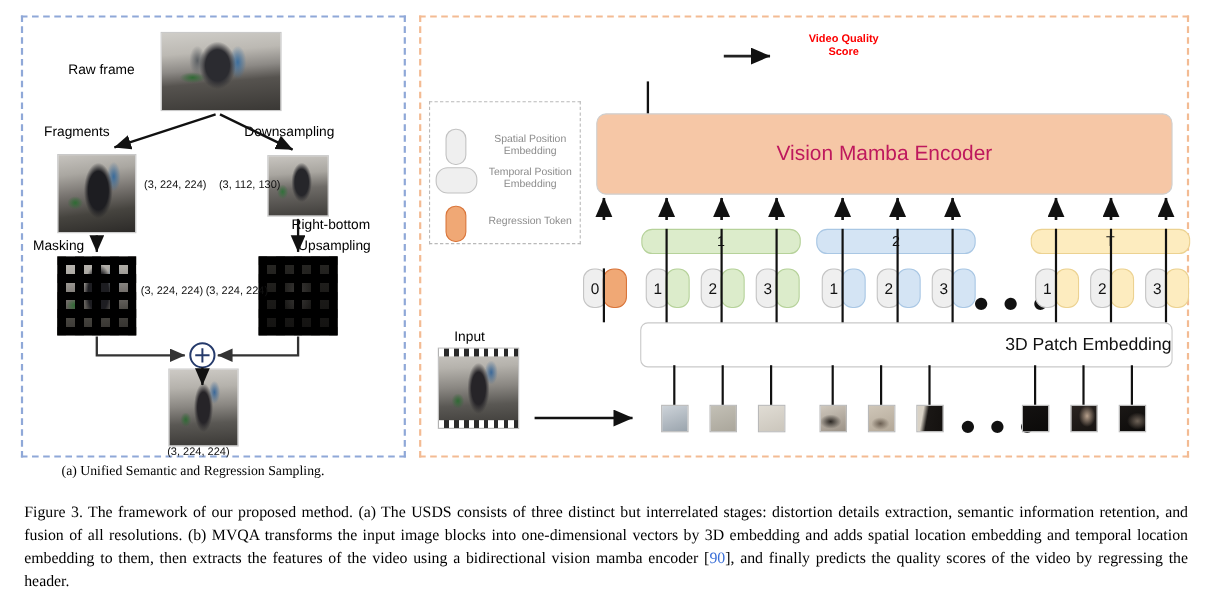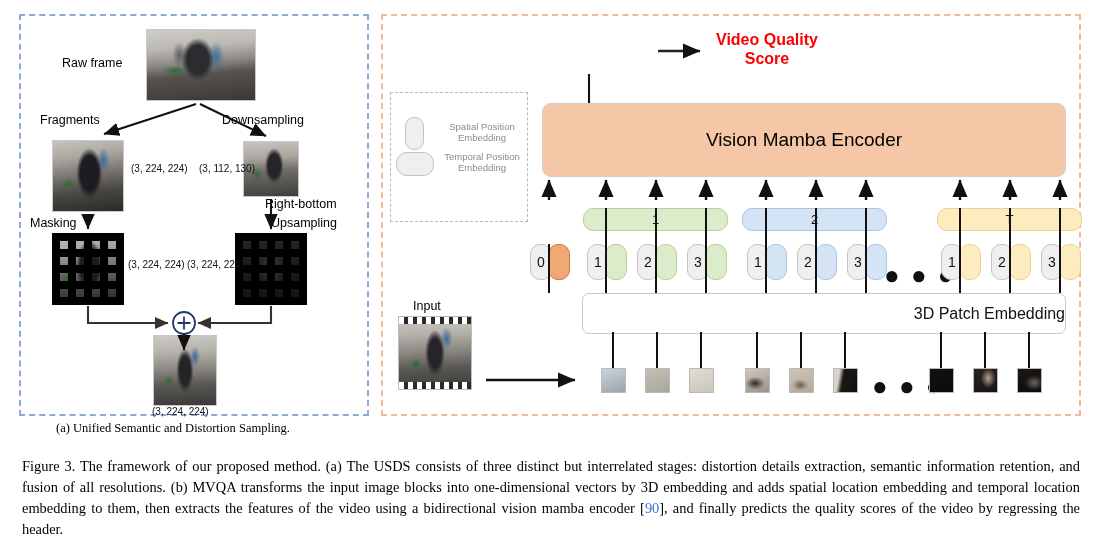--- a/index.html
+++ b/index.html
@@ -124,29 +124,29 @@
     width: 136px; height: 46px;
     background: #b9d9a2; border: 1px solid #9cc389;
     border-radius: 7px;
     display: flex; align-items: center; justify-content: center;
     text-align: center; font-size: 13.5px; line-height: 1.18; color: #111;
   }
   .vqs {
     position: absolute; left: 692px; top: 30px;
     width: 150px;
     text-align: center;
-    color: #fc0000; font-weight: bold; font-size: 16px; line-height: 1.2;
+    color: #fc0000; font-weight: bold; font-size: 10px; line-height: 1.2;
   }
   .encoder {
     position: absolute; left: 542px; top: 103px;
     width: 522px; height: 72px;
     background: #f6c7a6; border: 1px solid #cfcfcf;
     border-radius: 9px;
     display: flex; align-items: center; justify-content: center;
-    font-size: 19px; color: #000000; text-align: center;
+    font-size: 19px; color: #be185d; text-align: center;
   }
   .patchemb {
     position: absolute; left: 582px; top: 293px;
     width: 482px; height: 39px;
     background: #ffffff; border: 1px solid #c9c9c9;
     border-radius: 7px;
     display: flex; align-items: center; justify-content: flex-end;
     font-size: 16px; color: #111;
   }
 
@@ -261,21 +261,21 @@
 
   <div class="maskgrid ph-frag" style="left:52px; top:233px; width:72px; height:72px;"></div>
   <div class="maskgrid mask-dark" style="left:235px; top:233px; width:72px; height:72px;"></div>
 
   <div class="dim" style="left:128px; top:259px;">(3, 224, 224)</div>
   <div class="dim" style="left:187px; top:259px;">(3, 224, 224)</div>
 
   <div class="thumb ph-fused" style="left:153px; top:335px; width:64px; height:71px;"></div>
   <div class="dim" style="left:152px; top:406px;">(3, 224, 224)</div>
 
-  <div class="subcap subcap-a">(a) Unified Semantic and Distortion Sampling.</div>
+  <div class="subcap subcap-a">(a) Unified Semantic and Regression Sampling.</div>
 
   <div class="panel-b"></div>
 
 
   <div class="vqs">
     <span>Video Quality</span><br>
     <span>Score</span>
   </div>
 
   <div class="encoder">
@@ -294,20 +294,24 @@
         <span>Embedding</span>
       </span>
     </div>
     <div class="lg-row" style="top:52px;">
       <span class="pill-h" style="left:5px; top:7px;"></span>
       <span class="lg-txt" style="top:6px;">
         <span>Temporal Position</span><br>
         <span>Embedding</span>
       </span>
     </div>
+    <div class="lg-row" style="top:92px;">
+      <span class="pill-reg" style="left:14px; top:2px;"></span>
+      <span class="lg-txt" style="top:11px;">Regression Token</span>
+    </div>
   </div>
 
   <div class="tbar tbar-g" style="left:583px; top:208px; width:143px;">
     <span>1</span>
   </div>
   <div class="tbar tbar-b" style="left:742px; top:208px; width:143px;">
     <span>2</span>
   </div>
   <div class="tbar tbar-y" style="left:937px; top:208px; width:143px;">
     <span>T</span>

